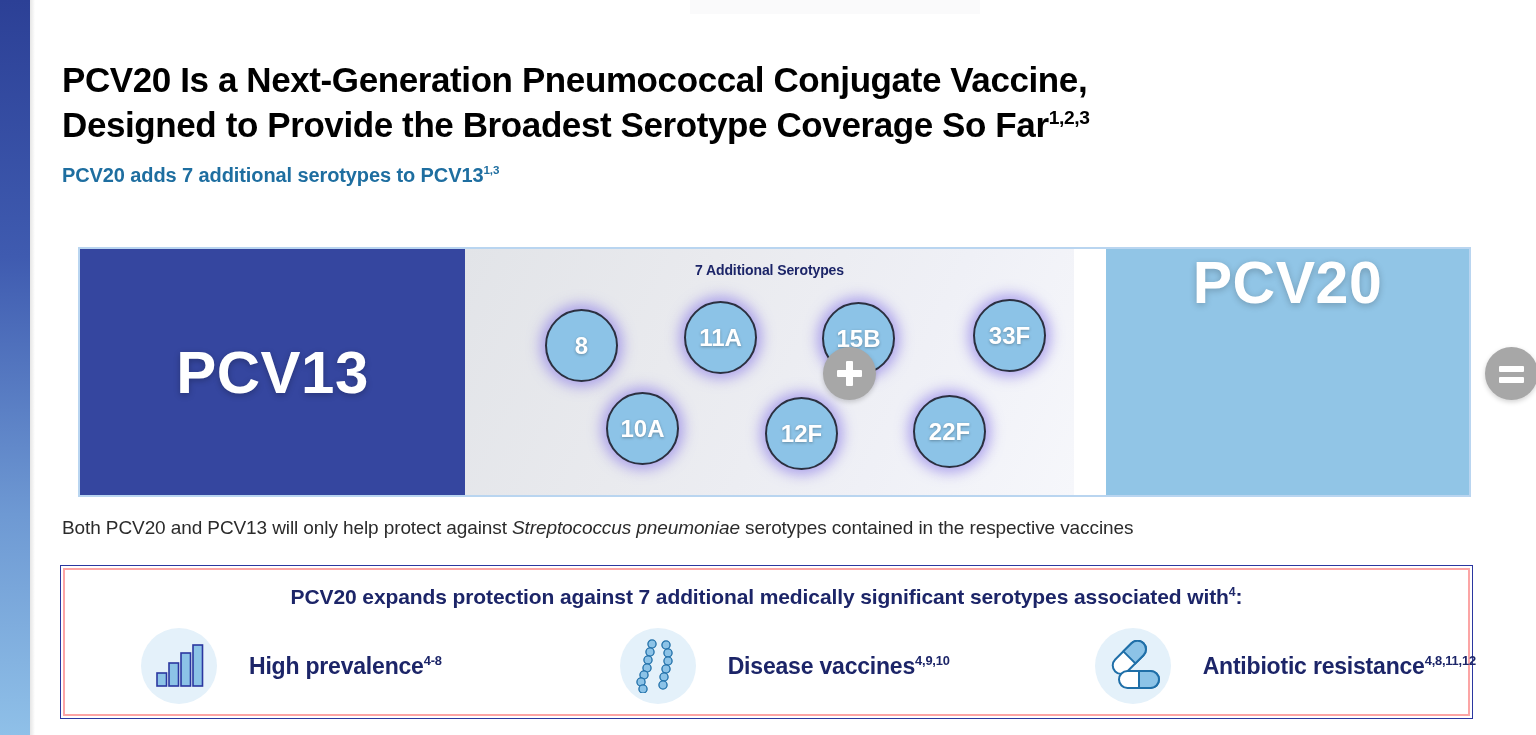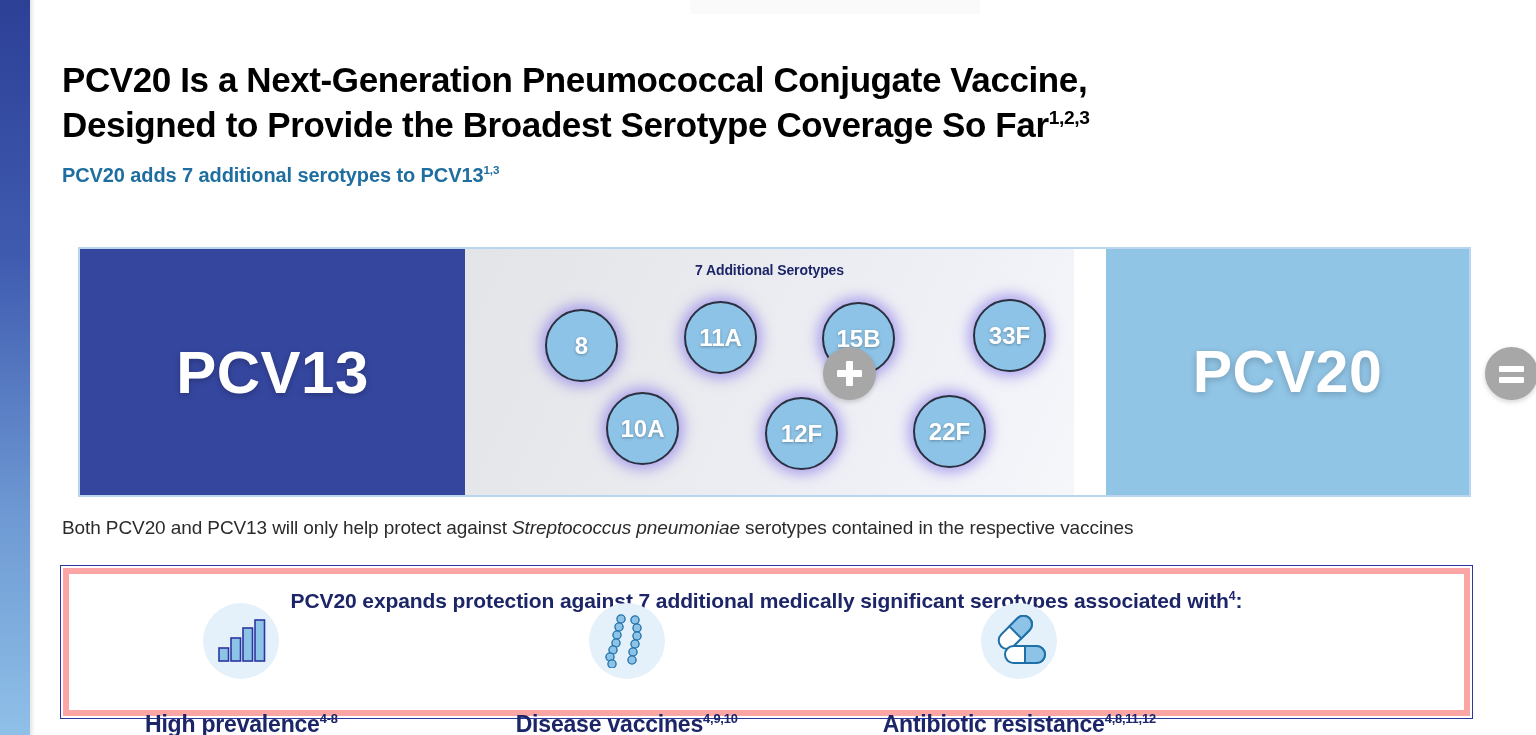--- a/index.html
+++ b/index.html
@@ -100,21 +100,21 @@
   }
   #middle-block {
     flex: 1;
     background: linear-gradient(115deg, #e2e4e8 0%, #e9eaee 35%, #eff0f6 70%, #f6f7fb 100%);
     position: relative;
   }
   #pcv20-block {
     width: 363px;
     background: #91c5e6;
     display: flex;
-    align-items: center;
+    align-items: flex-start;
     justify-content: center;
     margin-left: 32px;
   }
   #pcv20-label {
     color: #ffffff;
     font-size: 59px;
     font-weight: bold;
     letter-spacing: 0.5px;
     text-shadow: 0 2px 7px rgba(0,0,0,0.22);
   }
@@ -191,21 +191,21 @@
 
   
   #callout-box {
     position: absolute;
     left: 28px;
     top: 568px;
     width: 1407px;
     height: 148px;
     box-sizing: border-box;
     background: #ffffff;
-    border: 6px solid #fca5a5;
+    border: 2px solid #fca5a5;
     outline: 1px solid #2b37a0;
     outline-offset: 2px;
   }
   #callout-heading {
     position: absolute;
     top: 15px;
     left: 0;
     width: 100%;
     text-align: center;
     font-size: 21px;
@@ -221,21 +221,20 @@
     left: 0;
     width: 100%;
     height: 92px;
     display: flex;
     align-items: center;
   }
   .callout-item {
     display: flex;
     align-items: center;
     gap: 32px;
-    flex-direction: column;
   }
   #item-prevalence { margin-left: 76px; }
   #item-severity   { margin-left: 178px; }
   #item-resistance { margin-left: 145px; }
 
   .icon-circle {
     width: 76px; height: 76px;
     border-radius: 50%;
     background: #e4f1fa;
     display: flex;

